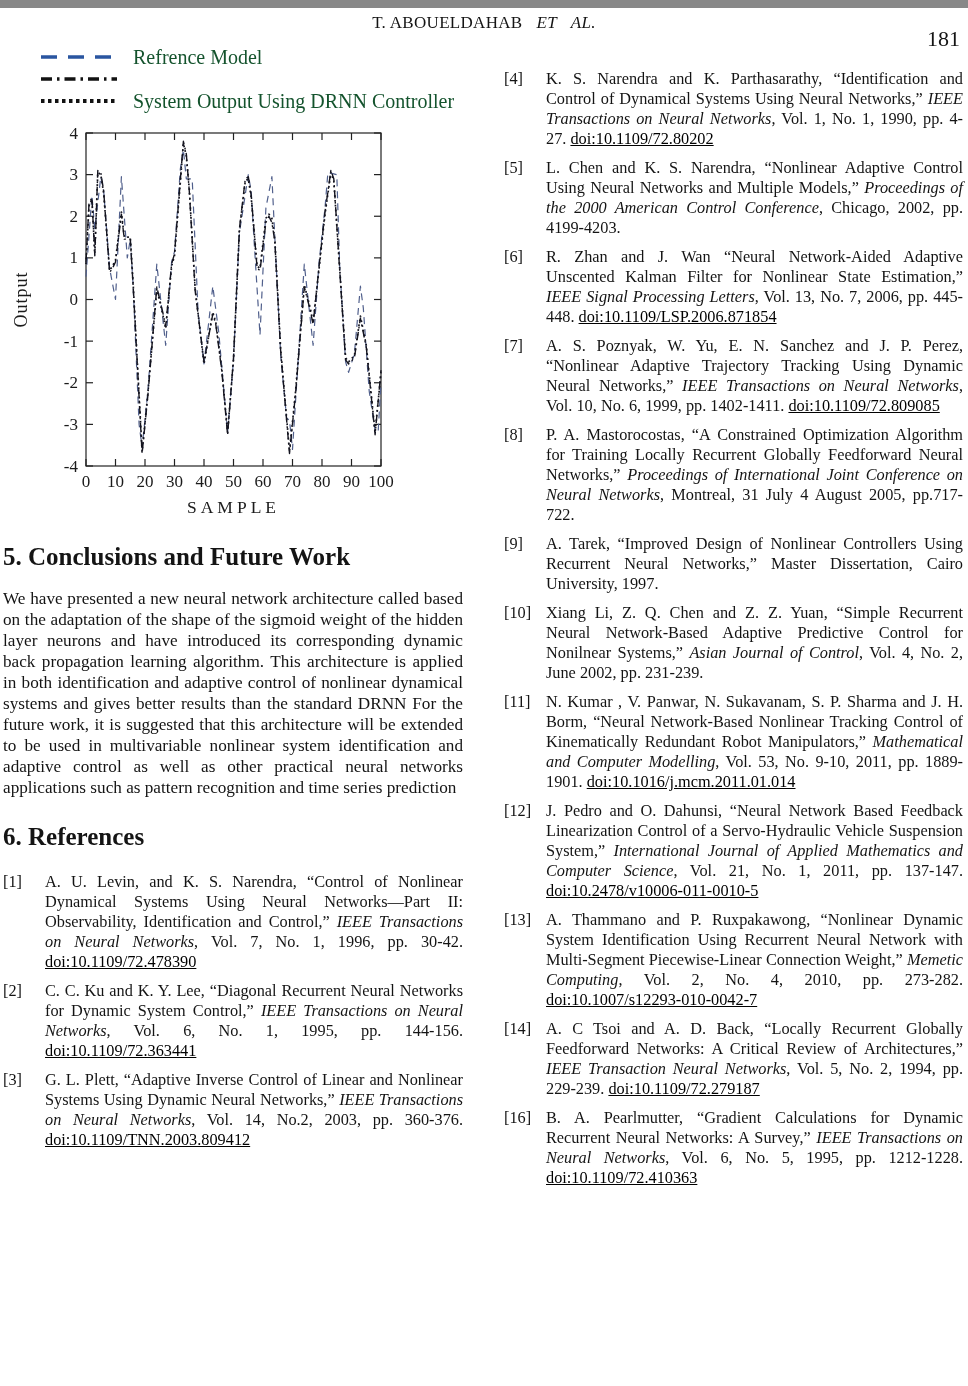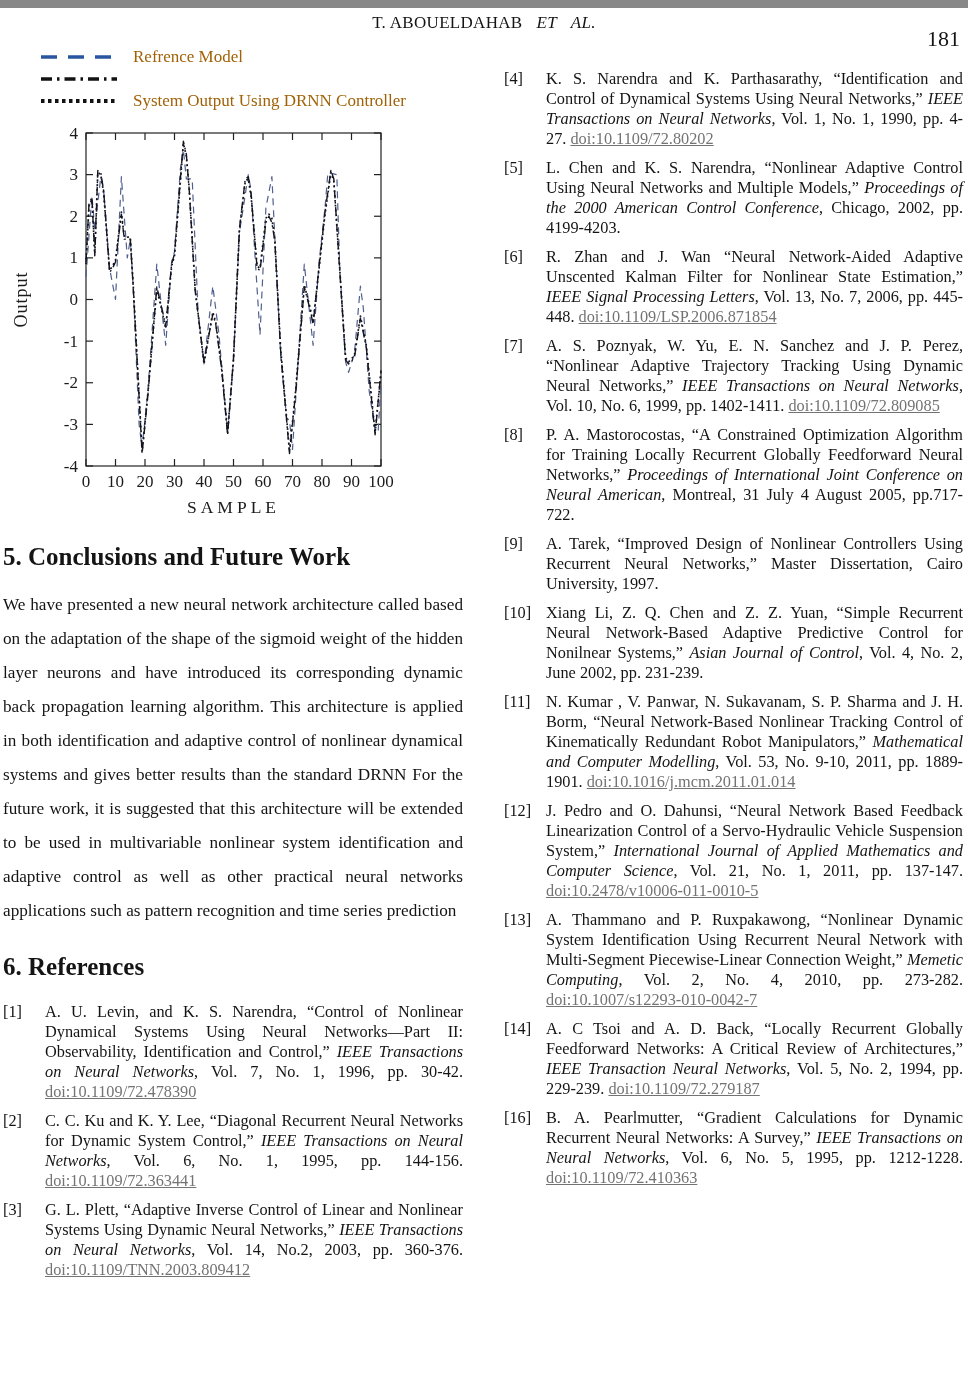--- a/index.html
+++ b/index.html
@@ -16,37 +16,37 @@
 
   
   .colL { position:absolute; left:3px;  top:34px; width:460px; }
   .colR { position:absolute; left:504px; top:40px; width:459px; }
 
   
   .figure { width:460px; }
   .legend { margin:4px 0 0 36px; }
   .legend-row { display:flex; align-items:center; height:22px; }
   .legend-row svg { flex:0 0 80px; margin-right:14px; }
-  .legend-label { font-size:17px; color:#a16207; }
+  .legend-label { font-size:20px; color:#14532d; }
   #chart { display:block; margin-top:4px; }
   svg text { font-family:"Liberation Serif", serif; fill:#1b1b1b; }
   .caption {
     margin-top:14px; font-weight:bold; font-size:16.6px; line-height:21px;
     text-align:justify;
   }
 
   h2 { font-size:25px; font-weight:bold; margin:25px 0 0 0; }
-  .body-par { font-size:17.2px; line-height:34px; text-align:justify; margin:17px 0 0 0; }
+  .body-par { font-size:17.2px; line-height:21px; text-align:justify; margin:17px 0 0 0; }
 
   
   .refs { margin-top:21px; }
   .ref { position:relative; padding-left:42px; margin-bottom:9px; font-size:16.3px; line-height:20px; }
   .ref-num { position:absolute; left:0; top:0; }
   .ref-body { text-align:justify; }
-  .doi { color:#737373; text-decoration:underline; cursor:pointer; }
+  .doi { color:#000000; text-decoration:underline; cursor:pointer; }
 
   
   .footer {
     position:absolute; left:3px; right:6px; top:1358px;
     display:flex; justify-content:space-between; font-size:17px;
   }
   .ica { font-style:italic; font-weight:bold; }
 </style>
 </head>
 <body>
@@ -184,21 +184,21 @@
         <div class="ref">
           <span class="ref-num">[6]</span>
           <div class="ref-body">R. Zhan and J. Wan “Neural Network-Aided Adaptive Unscented Kalman Filter for Nonlinear State Estimation,” <i>IEEE Signal Processing Letters</i>, Vol. 13, No. 7, 2006, pp. 445-448. <a class="doi" href="#">doi:10.1109/LSP.2006.871854</a></div>
         </div>
         <div class="ref">
           <span class="ref-num">[7]</span>
           <div class="ref-body">A. S. Poznyak, W. Yu, E. N. Sanchez and J. P. Perez, “Nonlinear Adaptive Trajectory Tracking Using Dynamic Neural Networks,” <i>IEEE Transactions on Neural Networks</i>, Vol. 10, No. 6, 1999, pp. 1402-1411. <a class="doi" href="#">doi:10.1109/72.809085</a></div>
         </div>
         <div class="ref">
           <span class="ref-num">[8]</span>
-          <div class="ref-body">P. A. Mastorocostas, “A Constrained Optimization Algorithm for Training Locally Recurrent Globally Feedforward Neural Networks,” <i>Proceedings of International Joint Conference on Neural American</i>, Montreal, 31 July 4 August 2005, pp.717-722.</div>
+          <div class="ref-body">P. A. Mastorocostas, “A Constrained Optimization Algorithm for Training Locally Recurrent Globally Feedforward Neural Networks,” <i>Proceedings of International Joint Conference on Neural Networks</i>, Montreal, 31 July 4 August 2005, pp.717-722.</div>
         </div>
         <div class="ref">
           <span class="ref-num">[9]</span>
           <div class="ref-body">A. Tarek, “Improved Design of Nonlinear Controllers Using Recurrent Neural Networks,” Master Dissertation, Cairo University, 1997.</div>
         </div>
         <div class="ref">
           <span class="ref-num">[10]</span>
           <div class="ref-body">Xiang Li, Z. Q. Chen and Z. Z. Yuan, “Simple Recurrent Neural Network-Based Adaptive Predictive Control for Nonilnear Systems,” <i>Asian Journal of Control</i>, Vol. 4, No. 2, June 2002, pp. 231-239.</div>
         </div>
         <div class="ref">

